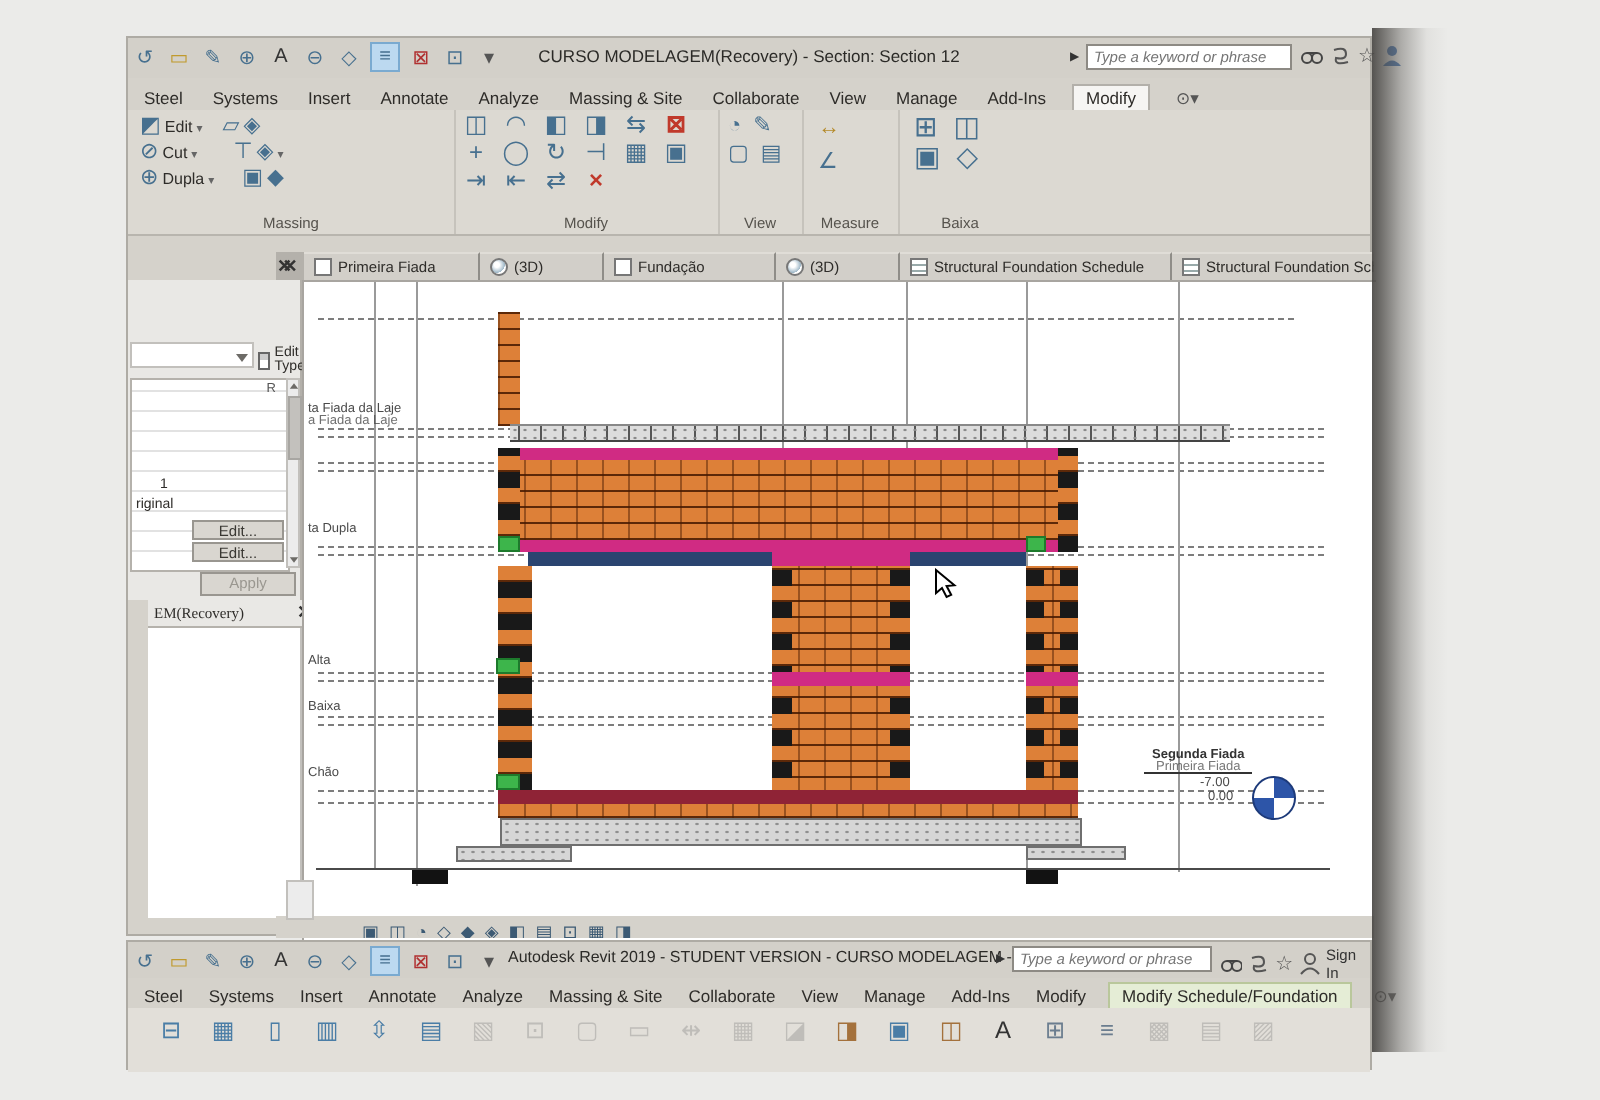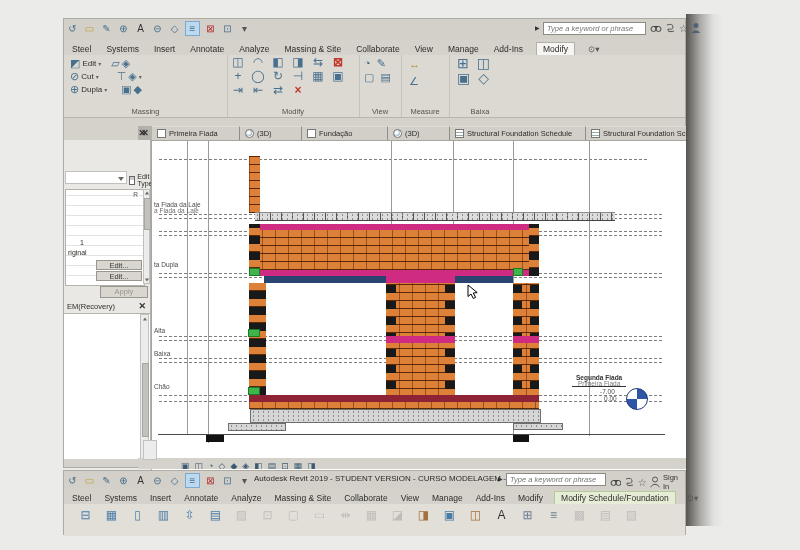--- a/index.html
+++ b/index.html
@@ -81,20 +81,21 @@
         <span class="qi">✎</span>
         <span class="qi">⊕</span>
         <span class="qi" style="color:#333;">A</span>
         <span class="qi">⊖</span>
         <span class="qi">◇</span>
         <span class="qi hl">≡</span>
         <span class="qi warn">⊠</span>
         <span class="qi">⊡</span>
         <span class="qi" style="color:#555;">▾</span>
       </div>
+      <div class="wtitle" style="left:200px;right:200px;">CURSO MODELAGEM(Recovery) - Section: Section 12</div>
       <span class="abs" style="left:471px;top:5px;font-size:6px;color:#333;">▶</span>
       <input class="searchbox" style="left: 479px; top: 3px; width: 103px;" placeholder="Type a keyword or phrase">
       <div class="tbicons" style="left:586px;top:3px;">
         <svg width="12" height="12">
             <circle cx="3.5" cy="7" r="2.5" fill="none" stroke="#444"></circle>
             <circle cx="8.5" cy="7" r="2.5" fill="none" stroke="#444"></circle>
             <path d="M3.5 4.5 L8.5 4.5" stroke="#444" fill="none"></path>
           </svg>
         <svg width="11" height="12">
             <path d="M2 3 Q8 1 8 5 Q8 8 3 7 Q2 11 9 9" fill="none" stroke="#555"></path>
@@ -252,21 +253,21 @@
         <div class="btn abs" style="left:30px;top:81px;width:46px;height:10px;">Edit...</div>
       </div>
       <div class="abs scroll" style="left:79px;top:49px;width:7px;height:95px;">
         <div class="arrowup abs" style="left:0;top:1px;transform:scale(.7);"></div>
         <div class="arrowdn abs" style="left:0;bottom:1px;transform:scale(.7);"></div>
         <div class="thumb" style="left:0;top:8px;width:5px;height:30px;"></div>
       </div>
       <div class="btn abs" style="left:36px;top:146px;width:48px;height:12px;color:#9a9790;">Apply</div>
     </div>
 
-    <div class="panel" style="left:0;top:281px;width:87px;height:158px;">
+    <div class="panel" style="left:10px;top:281px;width:87px;height:158px;font-family:Liberation Serif, serif;">
       <span class="abs" style="left:3px;top:2px;font-size:7.5px;">EM(Recovery)</span>
       <span class="closex abs" style="right:4px;top:2px;">✕</span>
       <div class="abs" style="left:0;top:13px;width:86px;height:145px;background:#fff;border-top:1px solid #b5b2ac;"></div>
       <div class="abs scroll" style="left:76px;top:14px;width:9px;height:150px;">
         <div class="arrowup abs" style="left:1px;top:2px;transform:scale(.7);"></div>
         <div class="thumb" style="left:1px;top:48px;width:5px;height:72px;"></div>
       </div>
     </div>
 
     <div class="canvas" style="left:87px;top:121px;width:536px;height:329px;">

